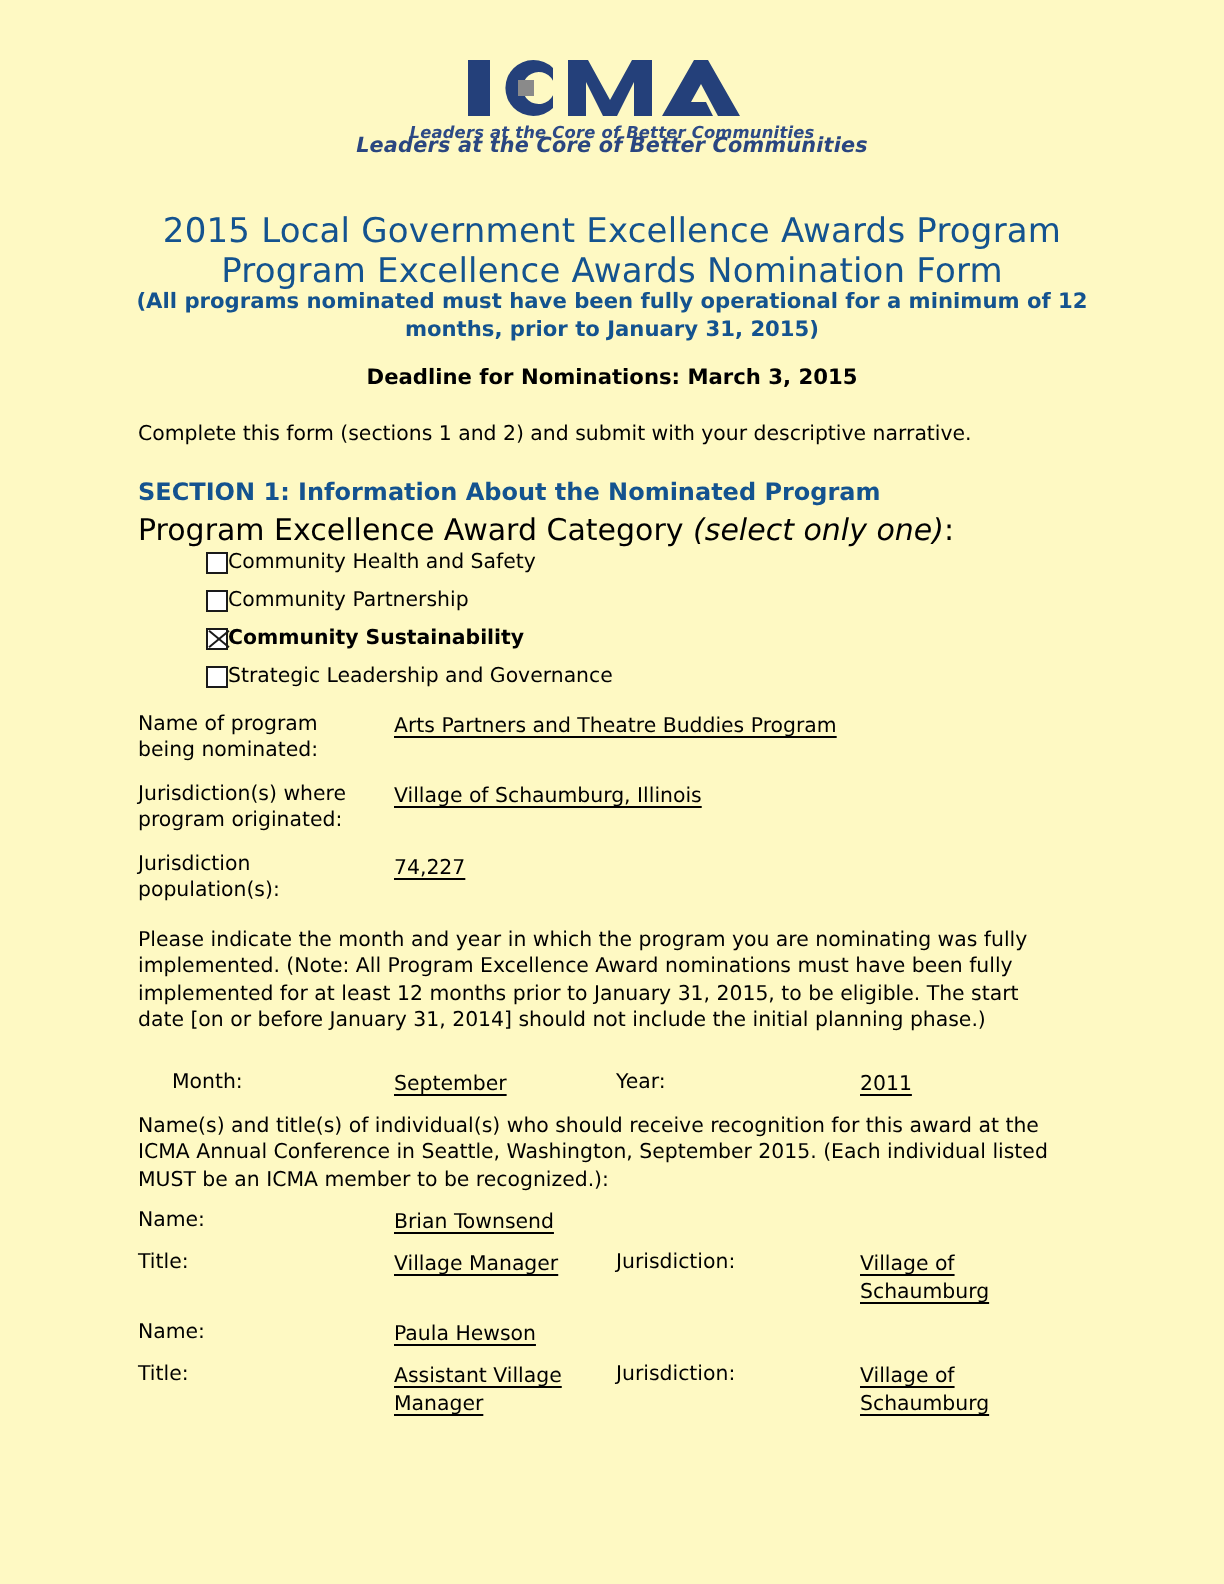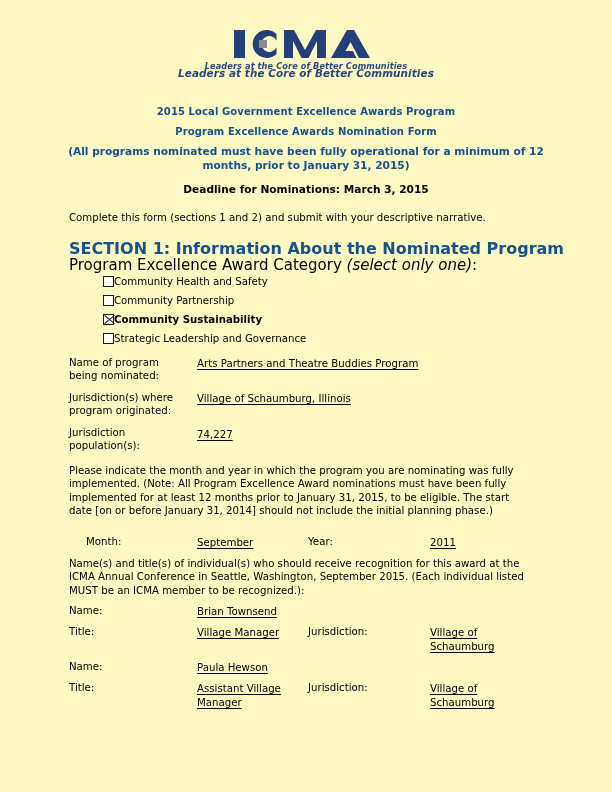--- a/index.html
+++ b/index.html
@@ -68,22 +68,22 @@
     white-space: nowrap;
   }
 
   
   .title-1, .title-2 {
     position: absolute;
     left: 0;
     width: 612px;
     text-align: center;
     font-family: "DejaVu Sans", sans-serif;
-    font-weight: bold;
-    font-size: 10px;
+    font-weight: normal;
+    font-size: 17px;
     color: #14538f;
     letter-spacing: 0.1px;
   }
   .title-1 { top: 106px; }
   .title-2 { top: 126px; }
 
   .subtitle {
     position: absolute;
     left: 56px;
     top: 145px;
@@ -116,21 +116,21 @@
     line-height: 13.4px;
     color: #000;
   }
   .intro-line { top: 211px; }
 
   .section-head {
     position: absolute;
     left: 69px;
     top: 239px;
     font-weight: bold;
-    font-size: 16px;
+    font-size: 12px;
     color: #14538f;
   }
 
   .cat-label {
     position: absolute;
     left: 69px;
     top: 256px;
     font-size: 15px;
   }
   .cat-label i { font-style: italic; }

